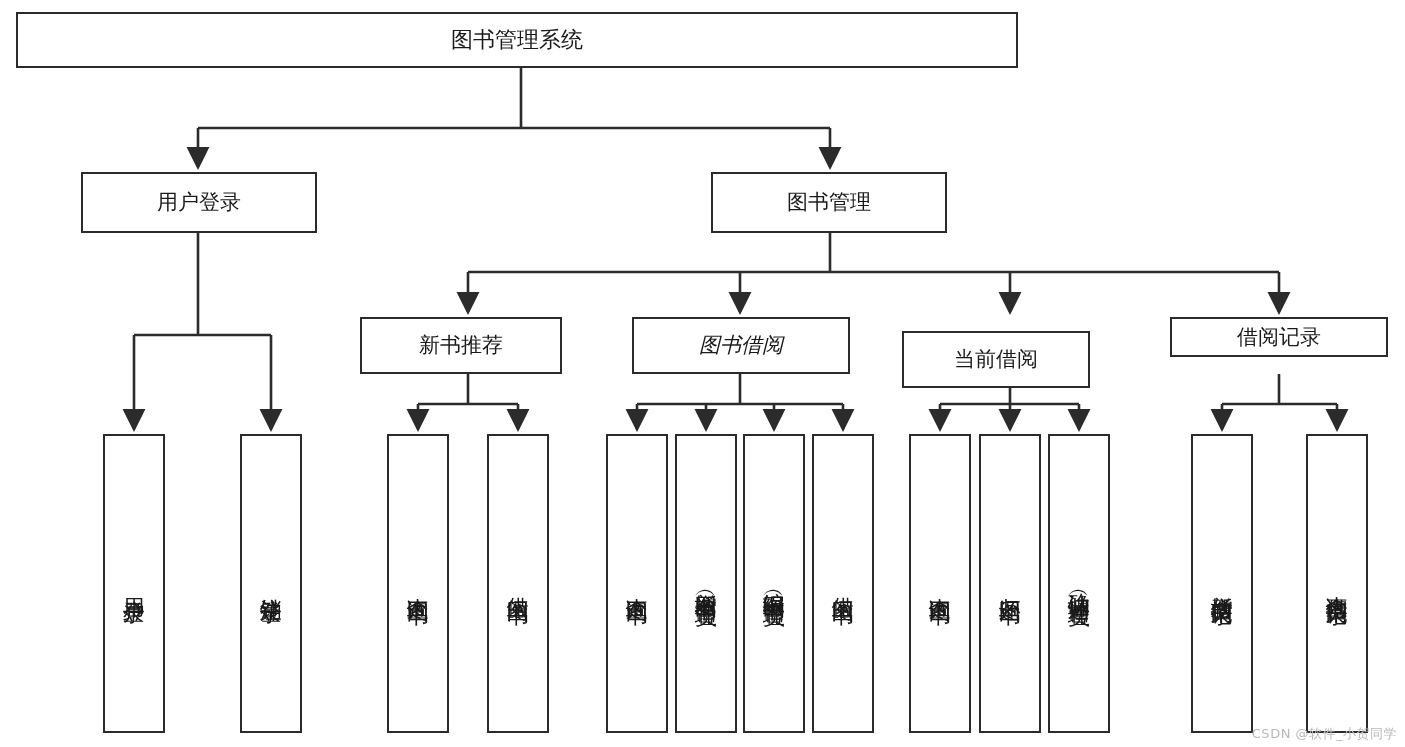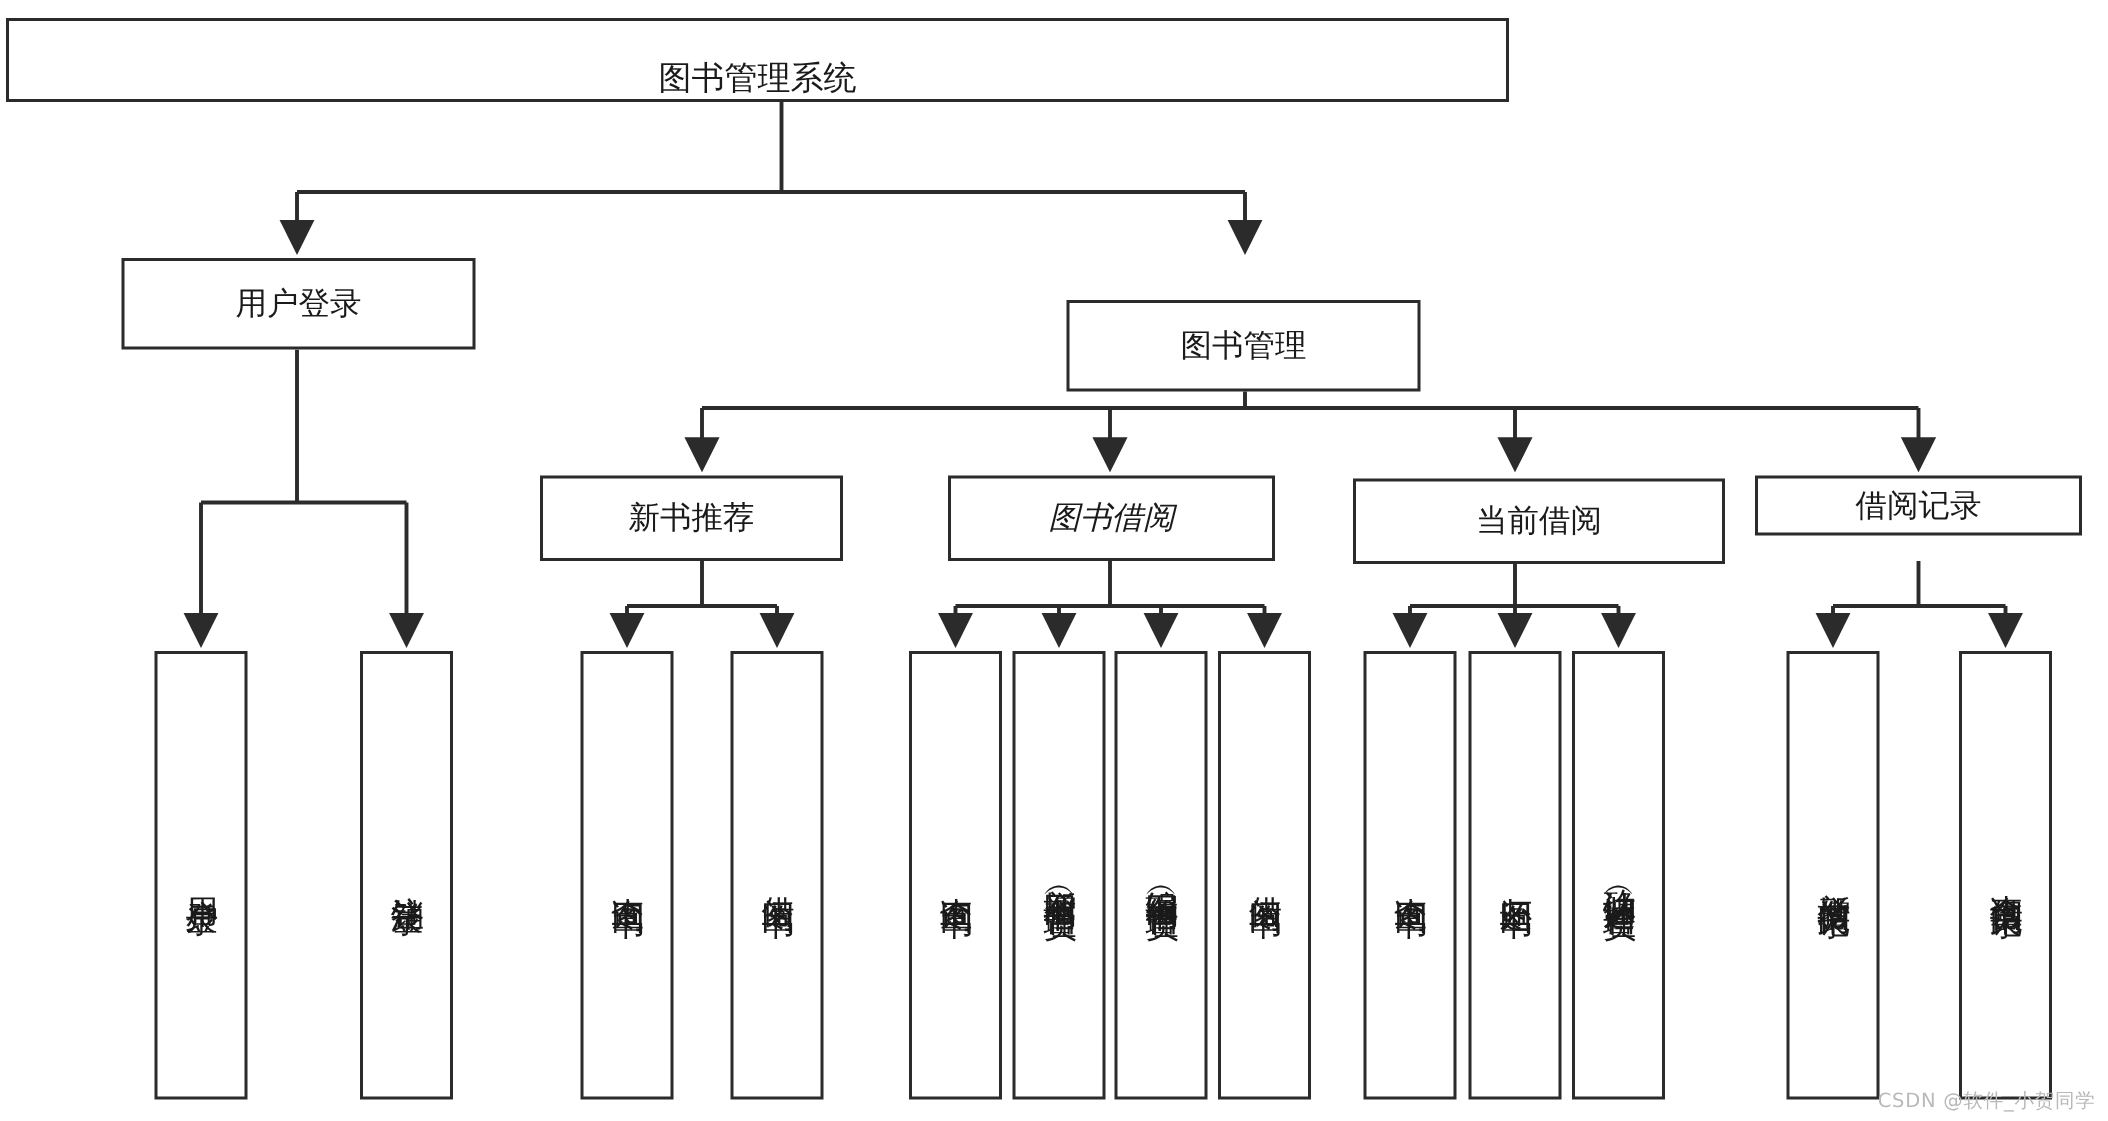--- a/index.html
+++ b/index.html
@@ -119,38 +119,38 @@
       <path d="M 1010 404 L 1010 429" marker-end="url(#arw)"></path>
       <path d="M 1079 404 L 1079 429" marker-end="url(#arw)"></path>
 
       <path d="M 1279 374 L 1279 404"></path>
       <path d="M 1222 404 L 1337 404"></path>
       <path d="M 1222 404 L 1222 429" marker-end="url(#arw)"></path>
       <path d="M 1337 404 L 1337 429" marker-end="url(#arw)"></path>
     </g>
   </svg>
 
-  <div class="node root horiz" style="left:4px; top:12px; width:1002px; height:56px;align-items:flex-end;">
+  <div class="node root horiz" style="left:16px; top:12px; width:1002px; height:56px;">
     <span class="lbl">图书管理系统</span>
   </div>
 
   <div class="node horiz" style="left:81px; top:172px; width:236px; height:61px;">
     <span class="lbl">用户登录</span>
   </div>
-  <div class="node horiz" style="left:711px; top:172px; width:236px; height:61px;margin-top:28px;">
+  <div class="node horiz" style="left:711px; top:172px; width:236px; height:61px;">
     <span class="lbl">图书管理</span>
   </div>
 
   <div class="node horiz" style="left:360px; top:317px; width:202px; height:57px;">
     <span class="lbl">新书推荐</span>
   </div>
   <div class="node horiz" style="left:632px; top:317px; width:218px; height:57px;font-style:italic;">
     <span class="lbl">图书借阅</span>
   </div>
-  <div class="node horiz" style="left:902px; top:319px; width:248px; height:57px;">
+  <div class="node horiz" style="left:902px; top:331px; width:188px; height:57px;">
     <span class="lbl">当前借阅</span>
   </div>
   <div class="node horiz" style="left:1170px; top:317px; width:218px; height:40px;">
     <span class="lbl">借阅记录</span>
   </div>
 
   <div class="node vert" style="left:103px; top:434px; width:62px; height:299px;">
     <span class="lbl">用户登录</span>
   </div>
   <div class="node vert" style="left:240px; top:434px; width:62px; height:299px;">

